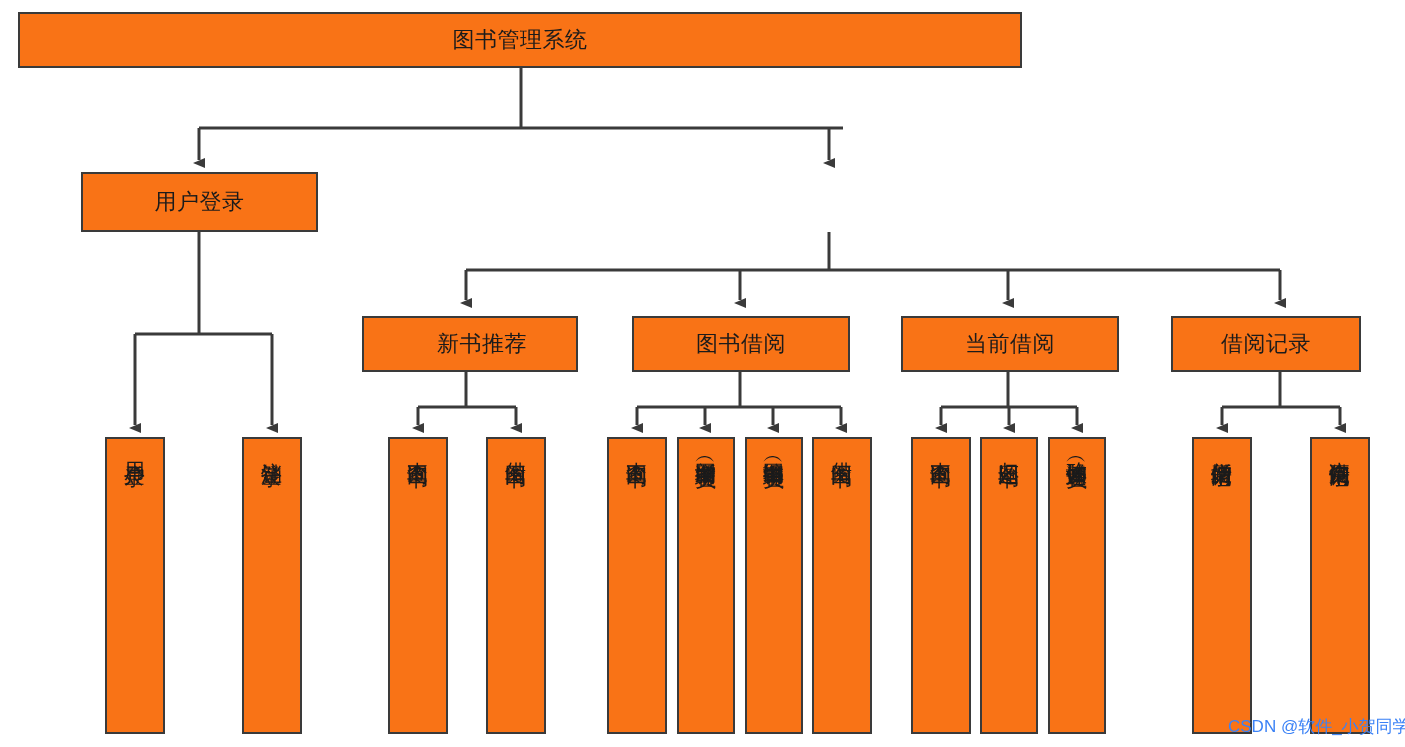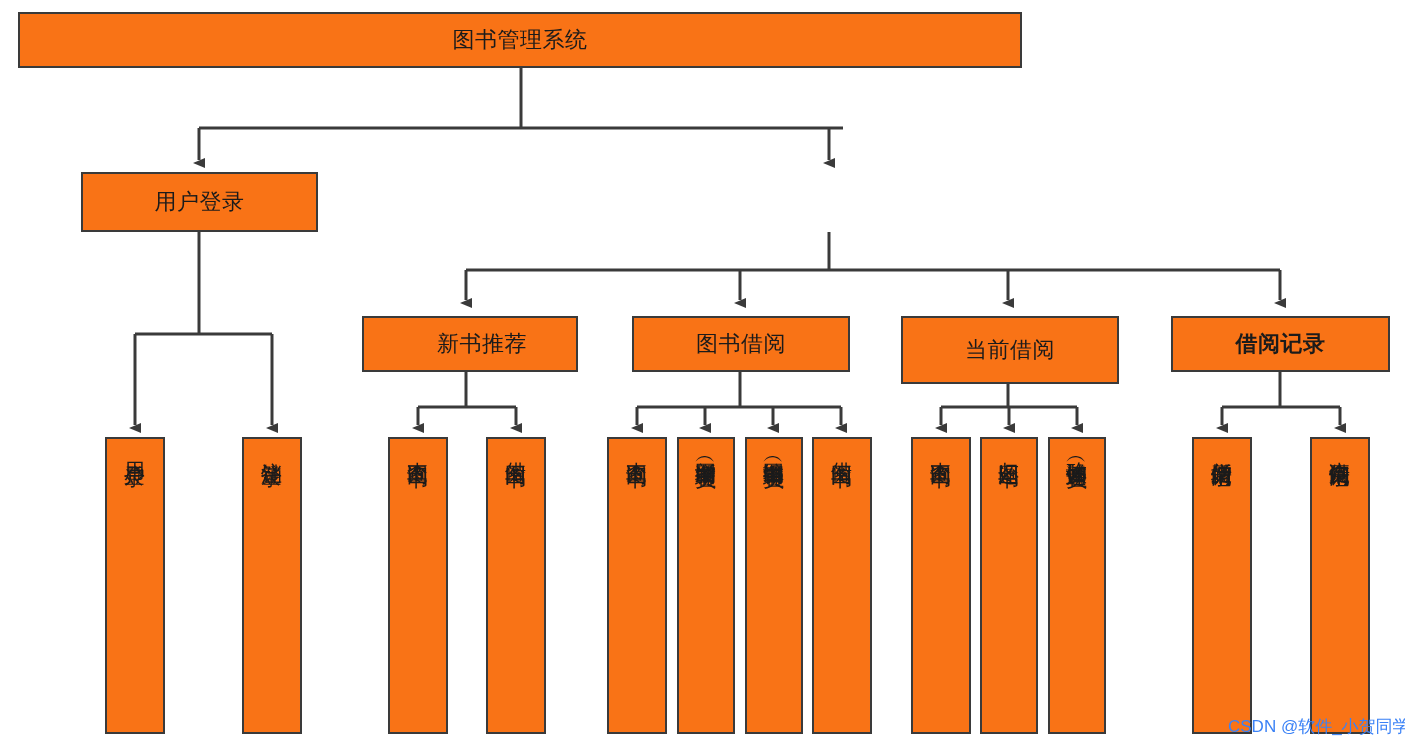--- a/index.html
+++ b/index.html
@@ -137,24 +137,24 @@
   <div class="node horiz" style="left:81px; top:172px; width:237px; height:60px;">
     <span class="node-label">用户登录</span>
   </div>
 
   <div class="node horiz" style="left:362px; top:316px; width:216px; height:56px;padding-left:24px;">
     <span class="node-label">新书推荐</span>
   </div>
   <div class="node horiz" style="left:632px; top:316px; width:218px; height:56px;">
     <span class="node-label">图书借阅</span>
   </div>
-  <div class="node horiz" style="left:901px; top:316px; width:218px; height:68px;">
+  <div class="node horiz" style="left:901px; top:316px; width:218px; height:56px;">
     <span class="node-label">当前借阅</span>
   </div>
-  <div class="node horiz" style="left:1171px; top:316px; width:219px; height:56px;font-weight:bold;">
+  <div class="node horiz" style="left:1171px; top:316px; width:190px; height:56px;">
     <span class="node-label">借阅记录</span>
   </div>
 
   <div class="node vert" style="left:105px; top:437px; width:60px; height:297px;">
     <span class="node-label">用户登录</span>
   </div>
   <div class="node vert" style="left:242px; top:437px; width:60px; height:297px;">
     <span class="node-label">注销登录</span>
   </div>
 

